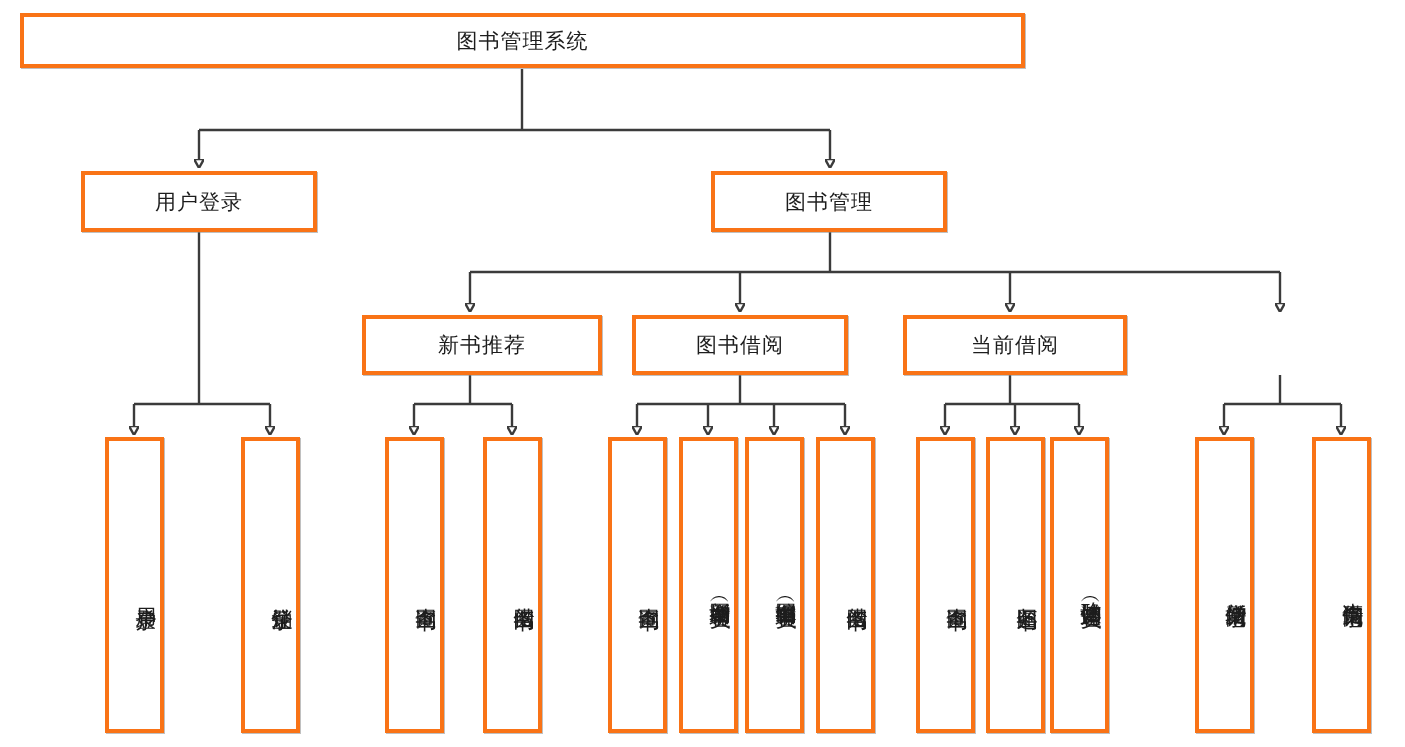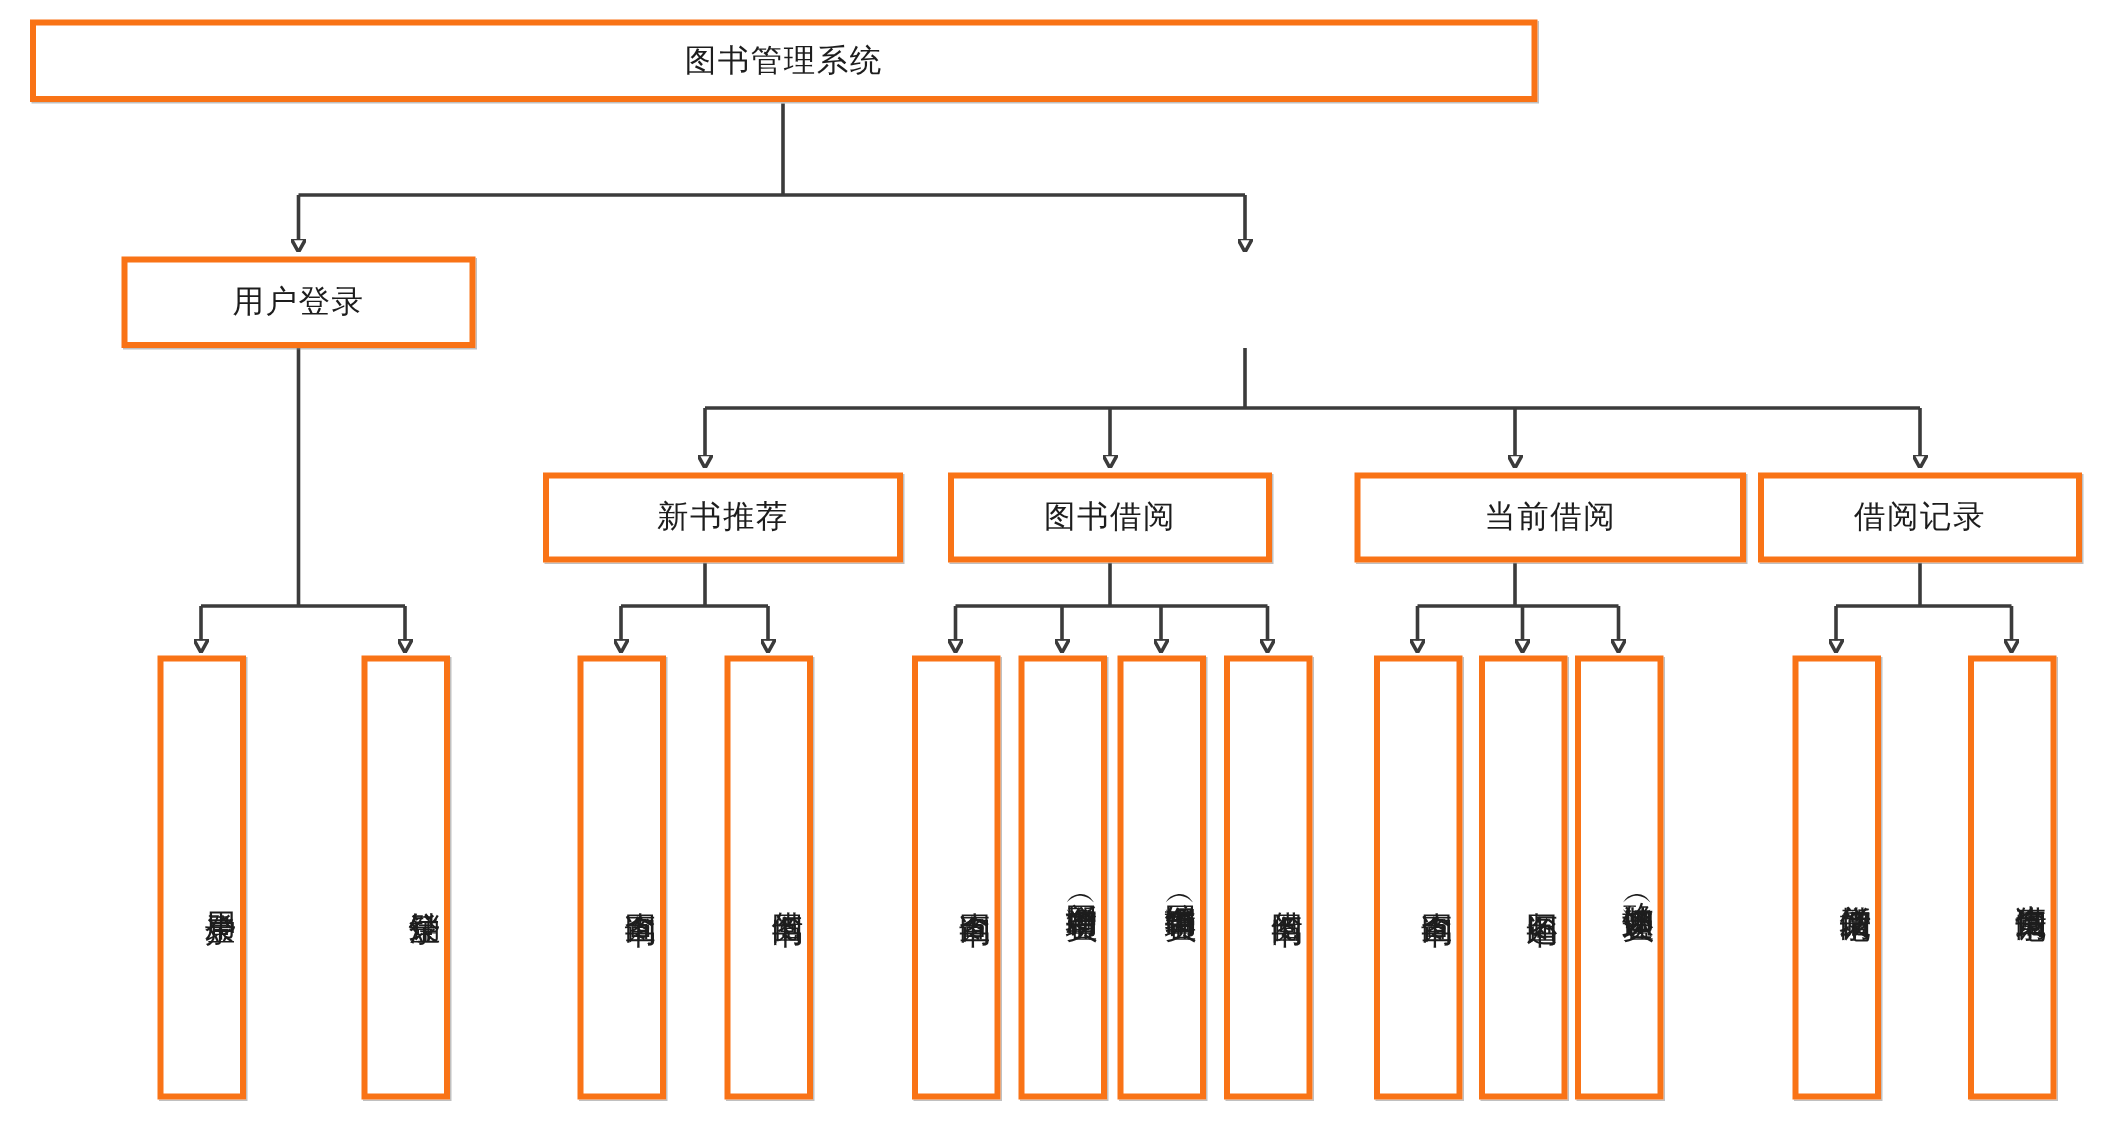--- a/index.html
+++ b/index.html
@@ -126,32 +126,32 @@
     <line x1="1341" y1="404" x2="1341" y2="427" marker-end="url(#arrow)"></line>
   </svg>
 
   <div class="node h" style="left:20px;top:13px;width:1005px;height:55px;">
     <span>图书管理系统</span>
   </div>
 
   <div class="node h" style="left:81px;top:171px;width:236px;height:61px;">
     <span>用户登录</span>
   </div>
+  <div class="node h" style="left:711px;top:171px;width:236px;height:61px;">
+    <span>图书管理</span>
+  </div>
 
   <div class="node h" style="left:362px;top:315px;width:240px;height:60px;">
     <span>新书推荐</span>
   </div>
   <div class="node h" style="left:632px;top:315px;width:216px;height:60px;">
     <span>图书借阅</span>
   </div>
-  <div class="node h" style="left:903px;top:315px;width:261px;height:60px;">
+  <div class="node h" style="left:903px;top:315px;width:224px;height:60px;">
     <span>当前借阅</span>
-  </div>
-  <div class="node h" style="left:1172px;top:315px;width:216px;height:60px;">
-    <span>借阅记录</span>
   </div>
 
   <div class="node v" style="left:105px;top:437px;width:59px;height:296px;">
     <span class="vlabel">用户登录</span>
   </div>
   <div class="node v" style="left:241px;top:437px;width:59px;height:296px;">
     <span class="vlabel">注销登录</span>
   </div>
 
   <div class="node v" style="left:385px;top:437px;width:59px;height:296px;">

